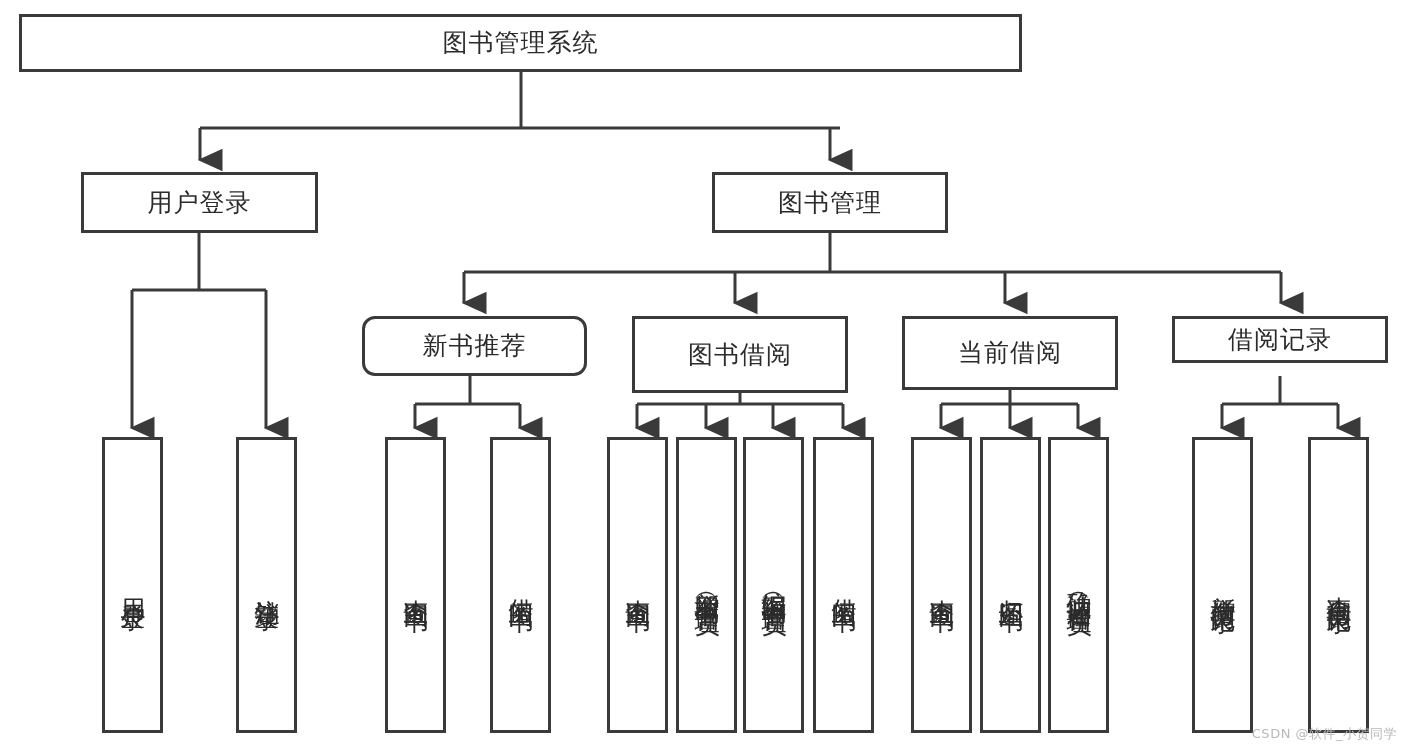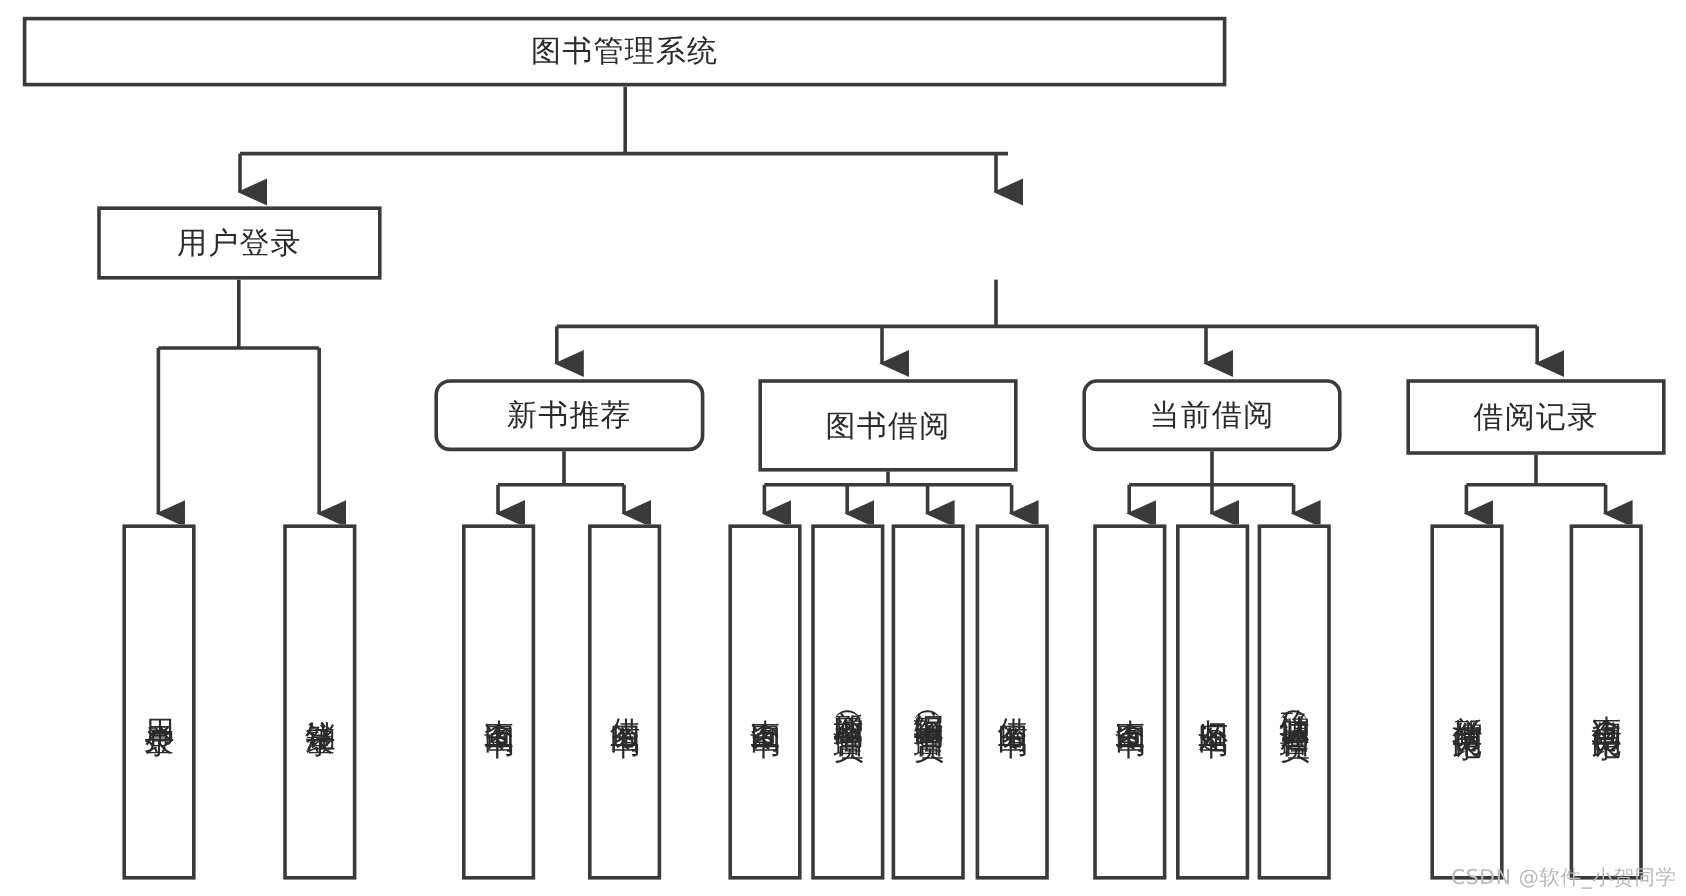--- a/index.html
+++ b/index.html
@@ -62,21 +62,21 @@
     line-height: 1.12;
     letter-spacing: 3px;
     white-space: normal;
     max-height: 100%;
     overflow: visible;
   }
   .watermark {
     position: absolute;
     right: 8px;
     bottom: 4px;
-    font-size: 17px;
+    font-size: 13px;
     color: #b9b9b9;
     letter-spacing: 0.5px;
     white-space: nowrap;
     font-family: "DejaVu Sans", "Liberation Sans", sans-serif;
   }
 </style>
 </head>
 <body>
 
 <div id="canvas">
@@ -132,34 +132,37 @@
   </svg>
 
   <div class="node root h-node" style="left:19px; top:14px; width:1003px; height:58px;">
     <span class="lbl">图书管理系统</span>
   </div>
 
   <div class="node h-node" style="left:81px; top:172px; width:237px; height:61px;">
     <span class="lbl">用户登录</span>
   </div>
 
+  <div class="node h-node" style="left:712px; top:172px; width:236px; height:61px;">
+    <span class="lbl">图书管理</span>
+  </div>
 
   <div class="node h-node" style="left:362px; top:316px; width:225px; height:60px;border-radius:13px;">
     <span class="lbl">新书推荐</span>
   </div>
 
   <div class="node h-node" style="left:632px; top:316px; width:216px; height:77px;">
     <span class="lbl">图书借阅</span>
   </div>
 
-  <div class="node h-node" style="left:902px; top:316px; width:216px; height:60px;border-radius:12px;">
+  <div class="node h-node" style="left:902px; top:316px; width:216px; height:74px;">
     <span class="lbl">当前借阅</span>
   </div>
 
-  <div class="node h-node" style="left:1172px; top:316px; width:216px; height:63px;">
+  <div class="node h-node" style="left:1172px; top:316px; width:216px; height:47px;">
     <span class="lbl">借阅记录</span>
   </div>
 
   <div class="node v-node" style="left:102px; top:437px; width:61px; height:296px;">
     <span class="lbl">用户登录</span>
   </div>
 
   <div class="node v-node" style="left:236px; top:437px; width:61px; height:296px;">
     <span class="lbl">注销登录</span>
   </div>

